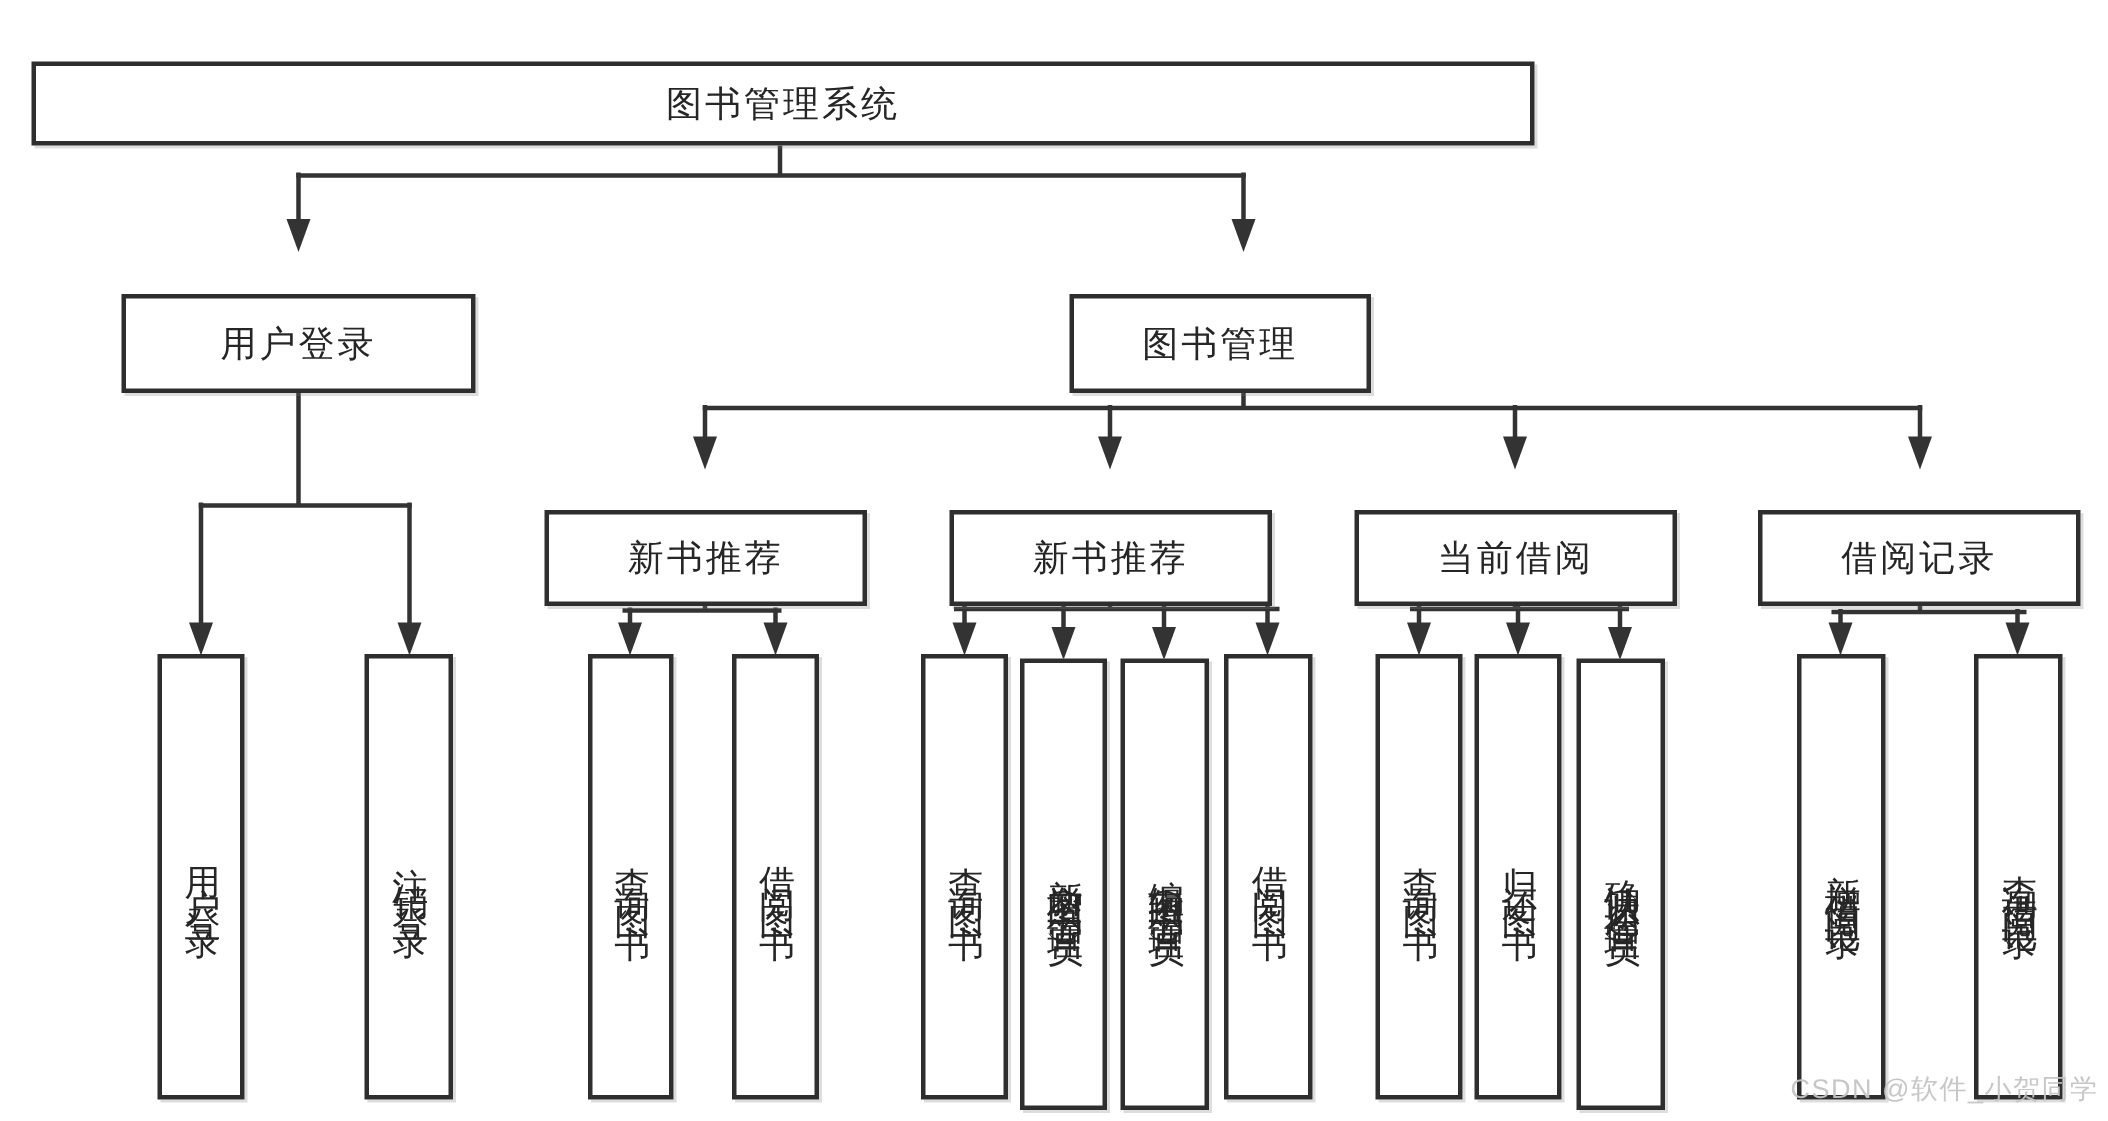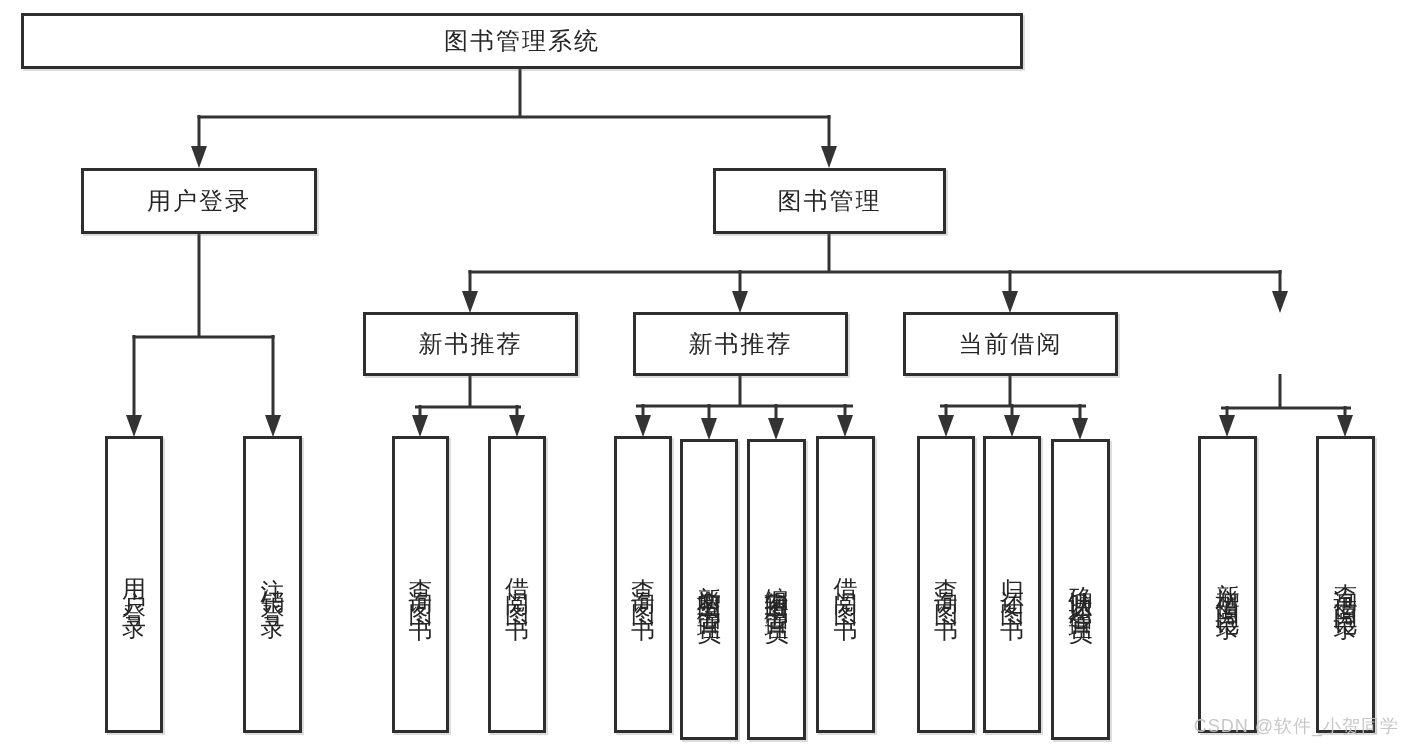--- a/index.html
+++ b/index.html
@@ -22,20 +22,21 @@
     display:flex;
     align-items:center;
     justify-content:center;
     z-index:1;
     box-shadow:2px 2px 0 rgba(120,120,120,0.25);
   }
   .hbox{
     font-size:24px;
     letter-spacing:2px;
     white-space:nowrap;
+    margin-top:28px;
   }
   .vbox{
     writing-mode:vertical-rl;
     text-orientation:mixed;
     font-size:24px;
     line-height:1;
   }
   .ls4{letter-spacing:13px;}
   .ls6{letter-spacing:7px;}
   .ls9{letter-spacing:5px;}
@@ -113,25 +114,26 @@
     <path d="M1221 408 H1351"></path>
     <path d="M1227 406 V418"></path>
       <polygon points="1219,415 1235,415 1227,437"></polygon>
     <path d="M1345 406 V418"></path>
       <polygon points="1337,415 1353,415 1345,437"></polygon>
   </svg>
 
   <div class="box hbox" style="left:21px;top:13px;width:1002px;height:56px;">图书管理系统</div>
 
   <div class="box hbox" style="left:81px;top:168px;width:236px;height:66px;">用户登录</div>
-  <div class="box hbox" style="left:713px;top:168px;width:233px;height:66px;">图书管理</div>
+  <div class="box hbox" style="left:713px;top:168px;width:201px;height:66px;">图书管理</div>
 
   <div class="box hbox" style="left:363px;top:312px;width:215px;height:64px;">新书推荐</div>
   <div class="box hbox" style="left:633px;top:312px;width:215px;height:64px;">新书推荐</div>
   <div class="box hbox" style="left:903px;top:312px;width:215px;height:64px;">当前借阅</div>
+  <div class="box hbox" style="left:1172px;top:312px;width:215px;height:64px;">借阅记录</div>
 
   <div class="box vbox ls4" style="left:105px;top:436px;width:58px;height:297px;">用户登录</div>
   <div class="box vbox ls4" style="left:243px;top:436px;width:59px;height:297px;">注销登录</div>
 
   <div class="box vbox ls4" style="left:392px;top:436px;width:57px;height:297px;">查询图书</div>
   <div class="box vbox ls4" style="left:488px;top:436px;width:58px;height:297px;">借阅图书</div>
 
   <div class="box vbox ls4" style="left:614px;top:436px;width:58px;height:297px;">查询图书</div>
   <div class="box vbox ls9" style="left:680px;top:439px;width:58px;height:301px;">新增图书（管理员）</div>
   <div class="box vbox ls9" style="left:747px;top:439px;width:59px;height:301px;">编辑图书（管理员）</div>

